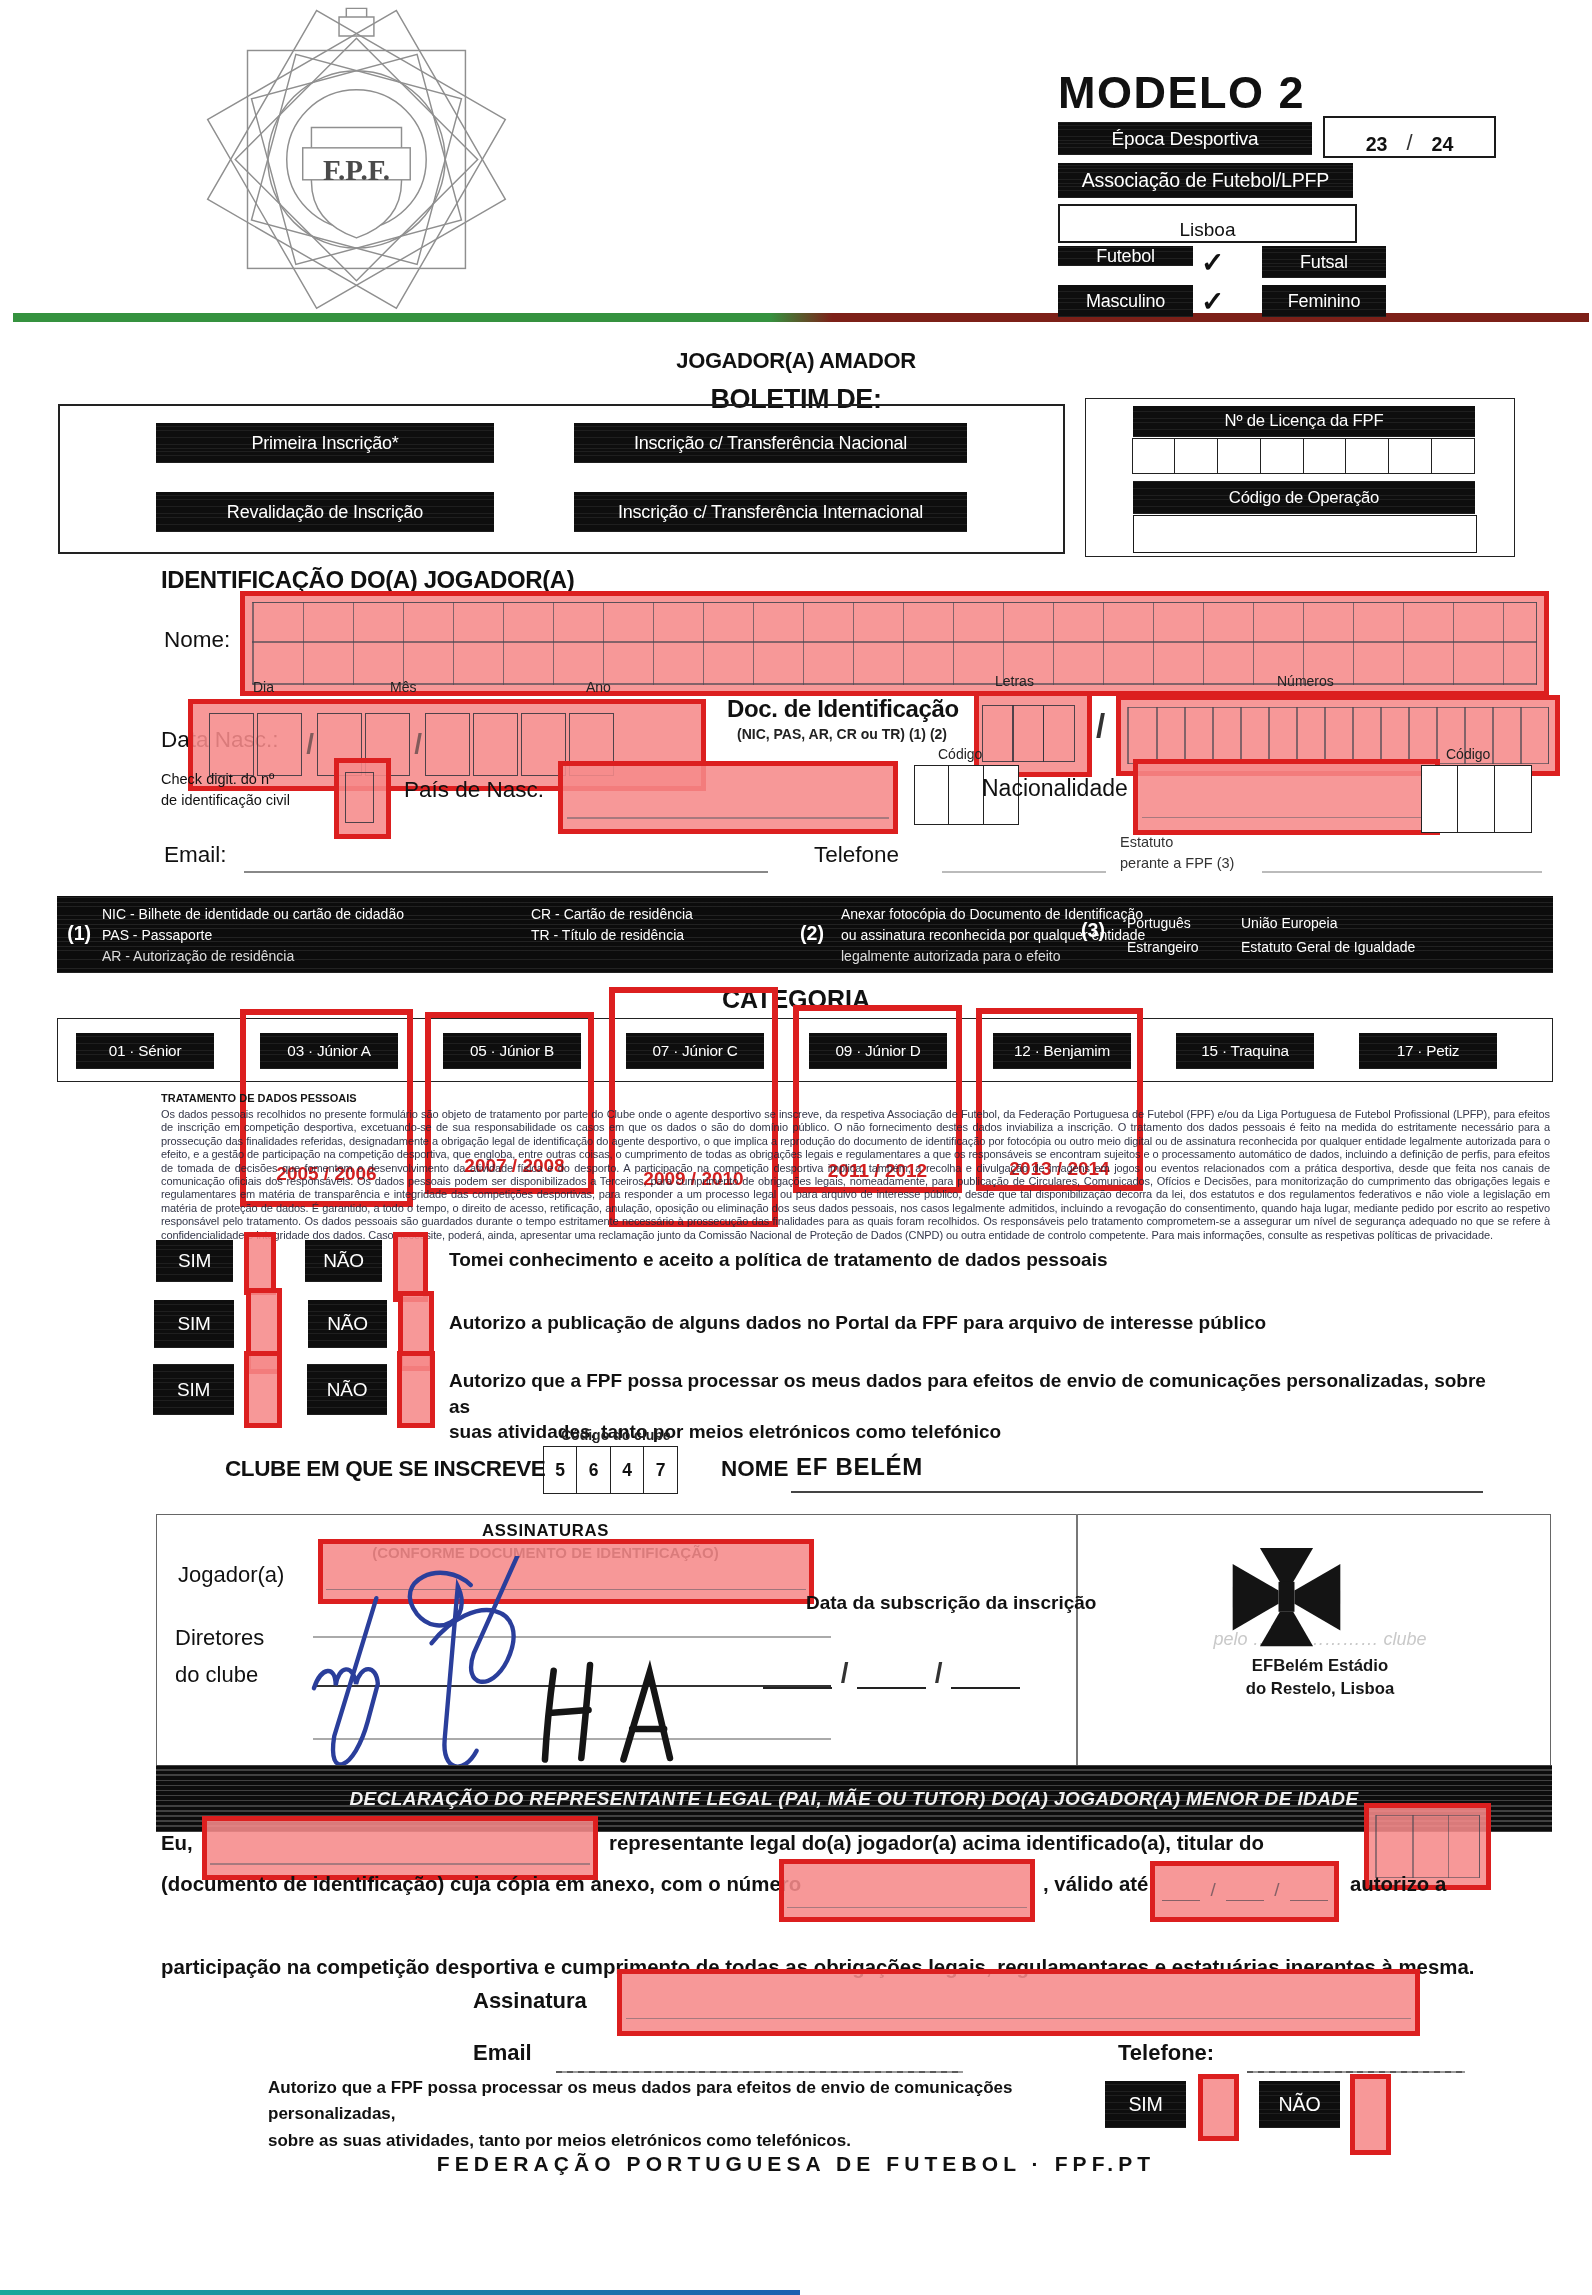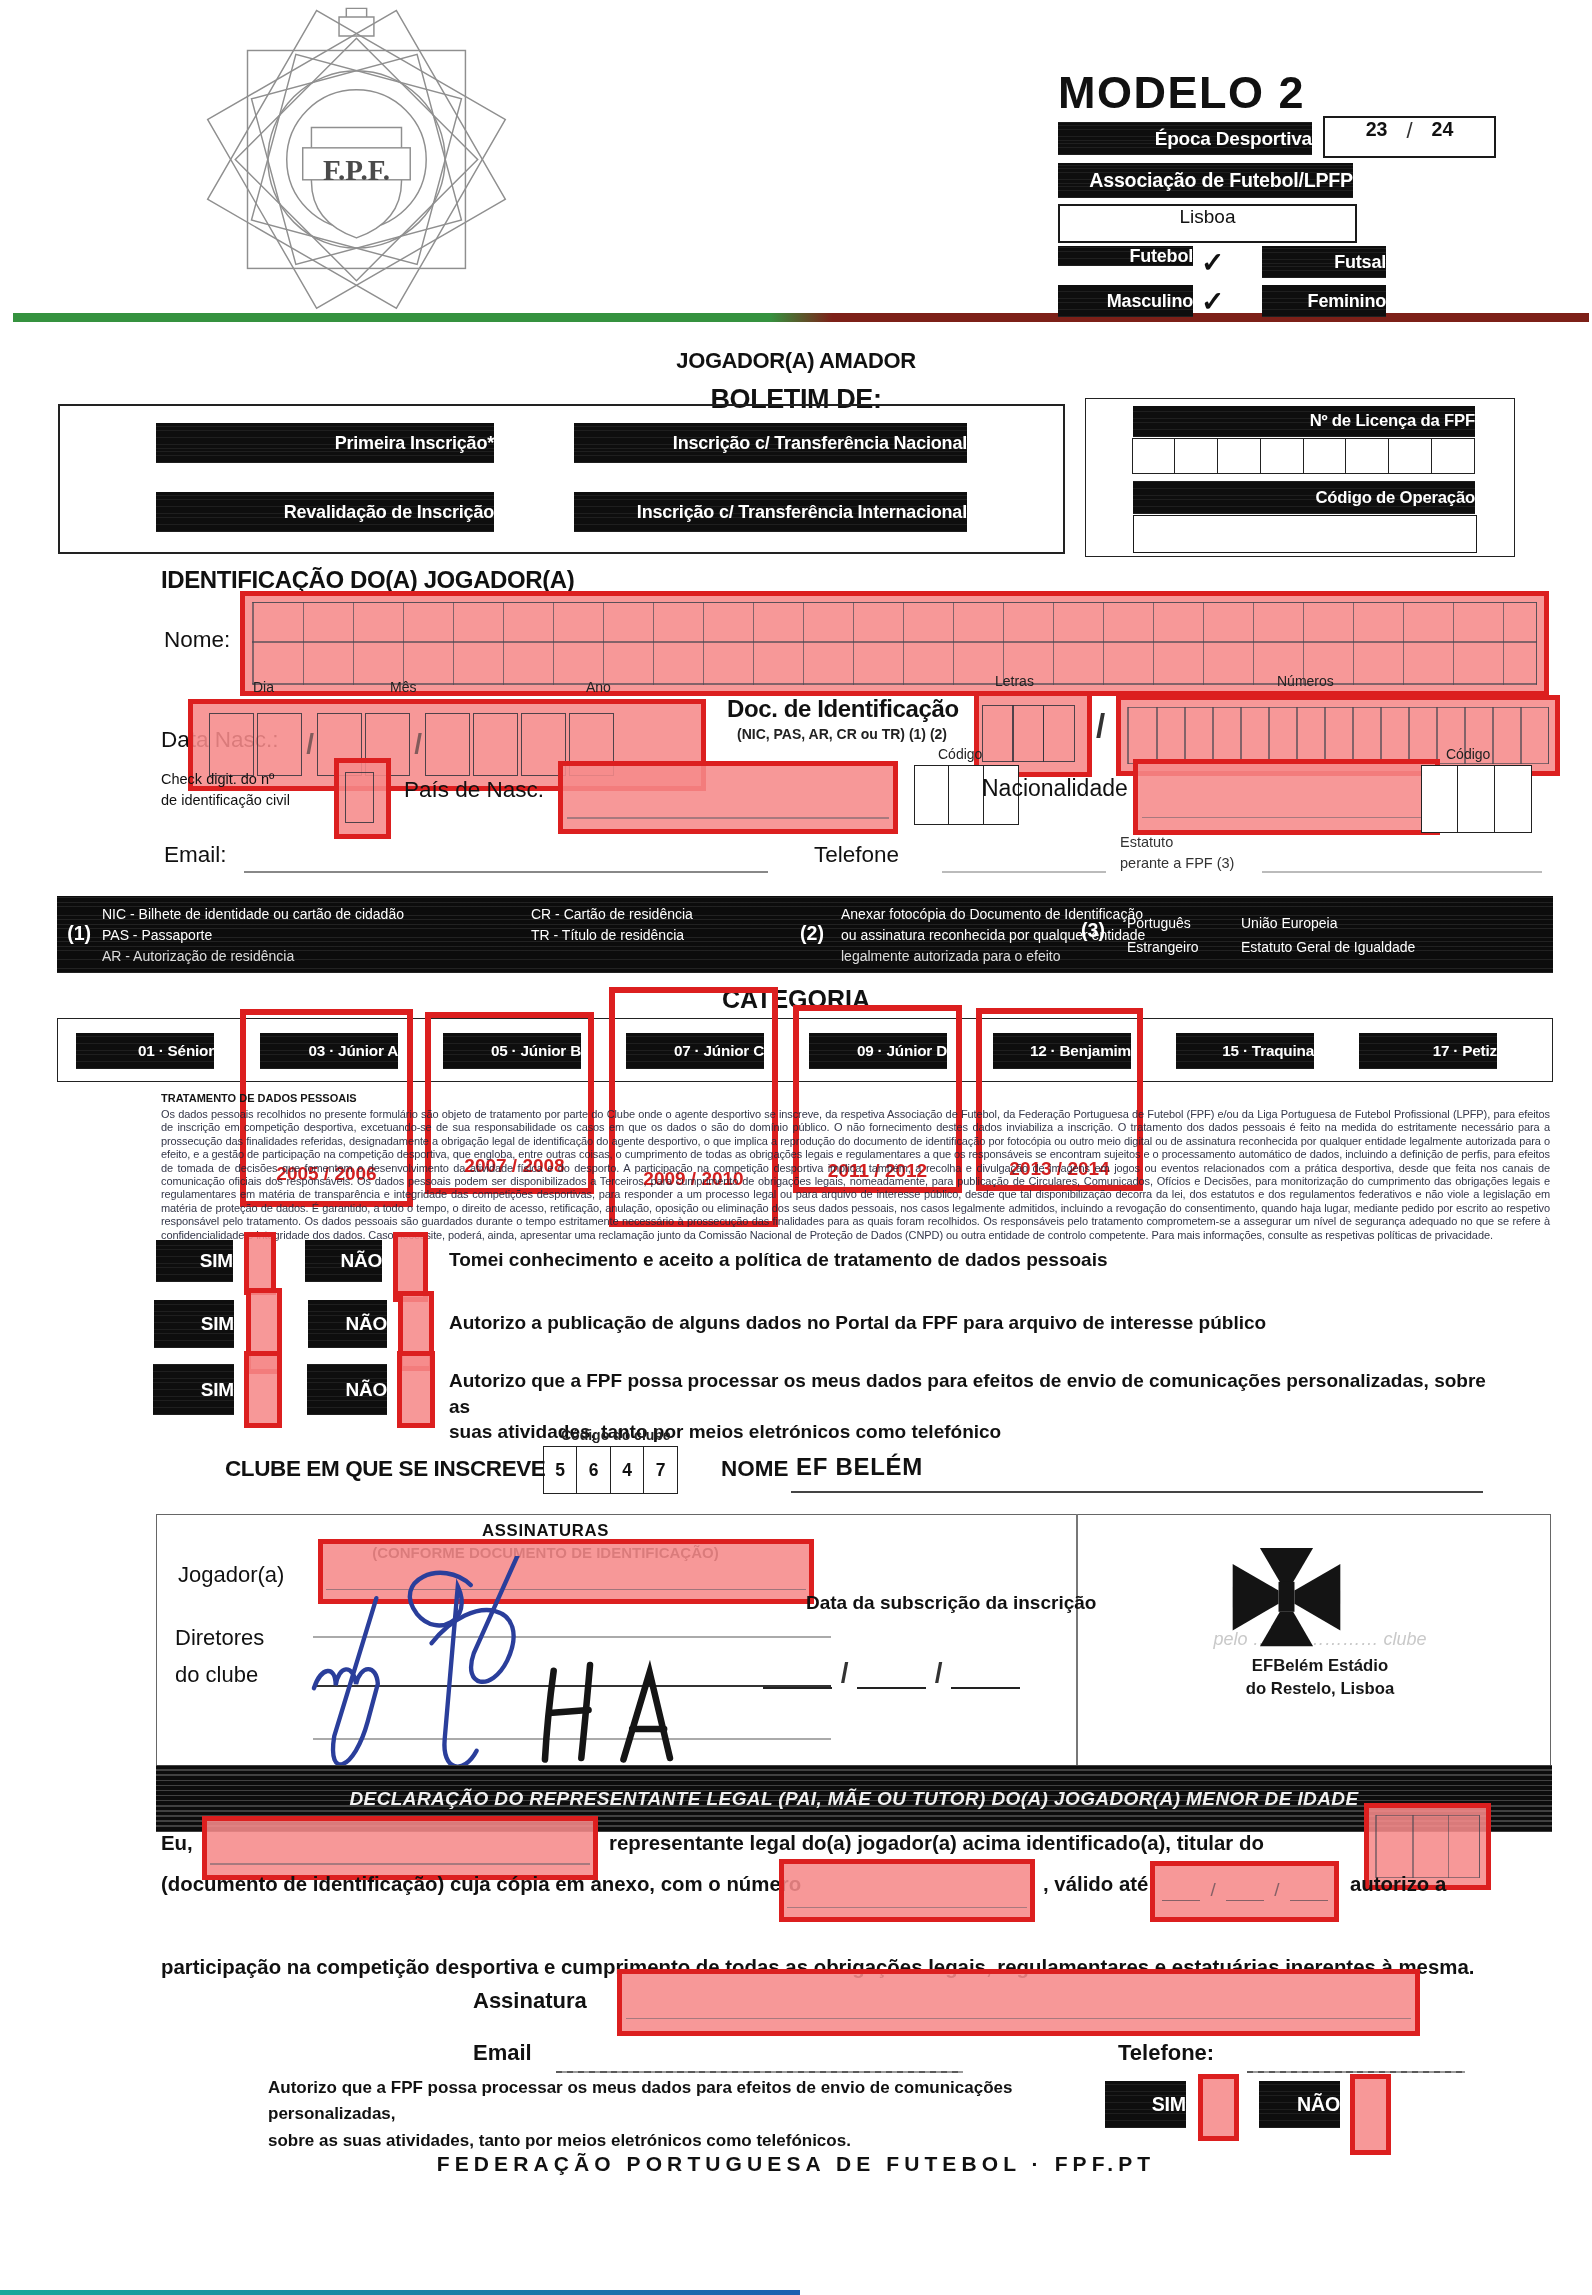--- a/index.html
+++ b/index.html
@@ -1,22 +1,22 @@
 <!DOCTYPE html>
 <html style="font-size:11.6px"><head>
 <meta charset="utf-8">
 <style>
   html,body{margin:0;padding:0;background:#e8e8e8}
   #page{position:relative;width:1592px;height:2295px;background:#ffffff;overflow:hidden;
         font-family:"Liberation Sans",sans-serif;color:#111}
   .abs{position:absolute}
-  .chip{position:absolute;background:#0e0e0e;color:#fff;display:flex;align-items:center;justify-content:flex-end;
-        font-weight:bold;letter-spacing:-0.2px;
+  .chip{position:absolute;background:#0e0e0e;color:#fff;display:flex;align-items:center;justify-content:center;
+        font-weight:normal;letter-spacing:-0.2px;
         background-image:repeating-linear-gradient(0deg,rgba(255,255,255,.07) 0 0.7px,transparent 0.7px 3.6px)}
-  .whitebox{position:absolute;background:#fff;border:2.2px solid #1a1a1a;display:flex;align-items:flex-start;justify-content:center}
+  .whitebox{position:absolute;background:#fff;border:2.2px solid #1a1a1a;display:flex;align-items:flex-end;justify-content:center}
   .redfill{position:absolute;background:rgba(246,138,138,.88);border:5.8px solid #dc1f1f;box-sizing:border-box}
   .redoutline{position:absolute;border:6.5px solid #dc1f1f;box-sizing:border-box;background:transparent}
   .cells{position:absolute;display:flex}
   .cell{box-sizing:border-box;border:1.5px solid rgba(50,50,60,.85);margin-left:-1.5px;background:transparent;
         display:flex;align-items:center;justify-content:center}
   .cell.solid{border-color:#222;background:#fff}
   .lbl{position:absolute;white-space:nowrap}
   .tiny{font-size:14px;color:#222}
   .line{position:absolute;background:#888;height:1.5px}
   .sqg{position:absolute;height:2.2px;background:repeating-linear-gradient(90deg,#5a5a5a 0 6.5px,#9a9a9a 6.5px 11px)}

